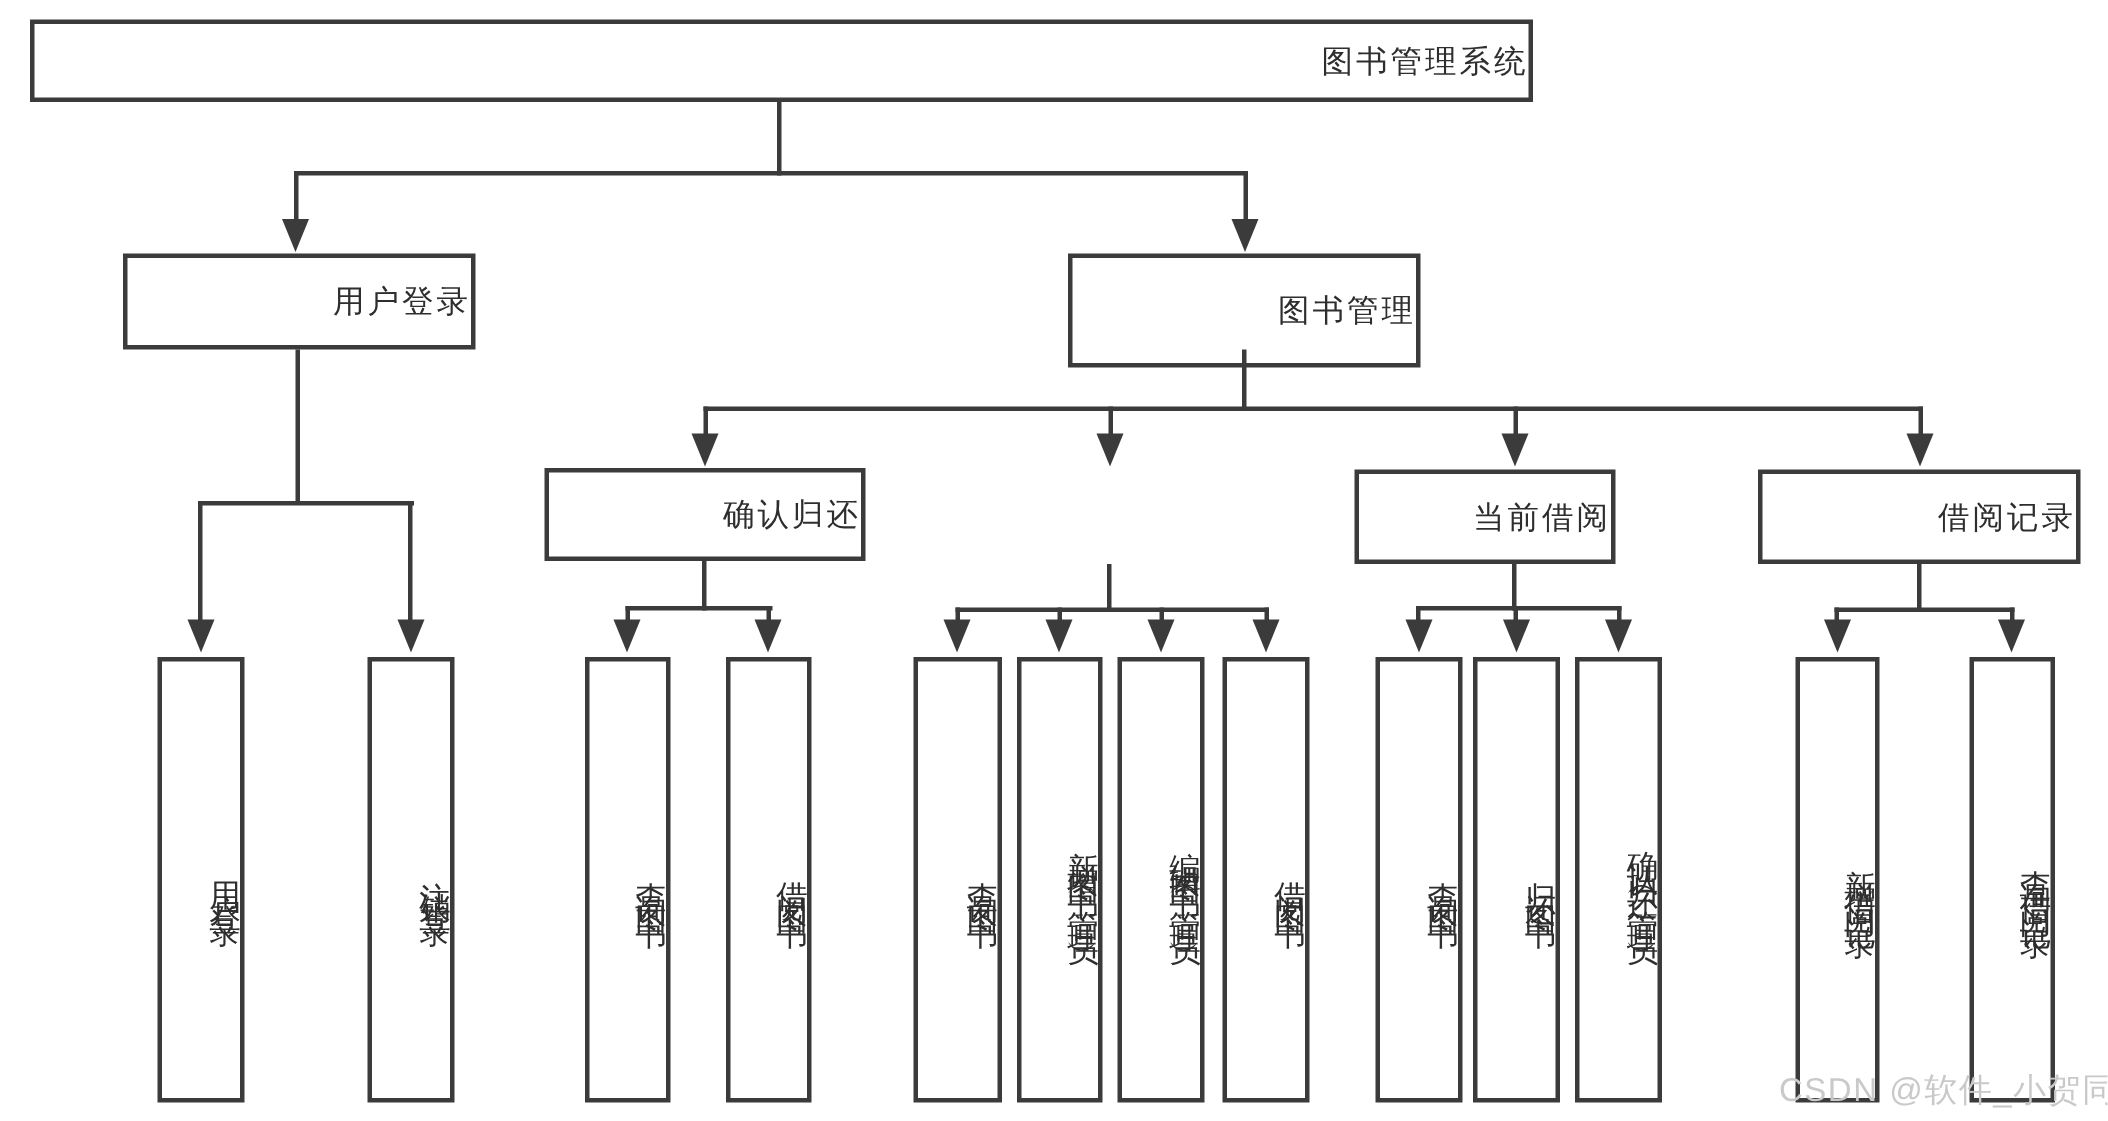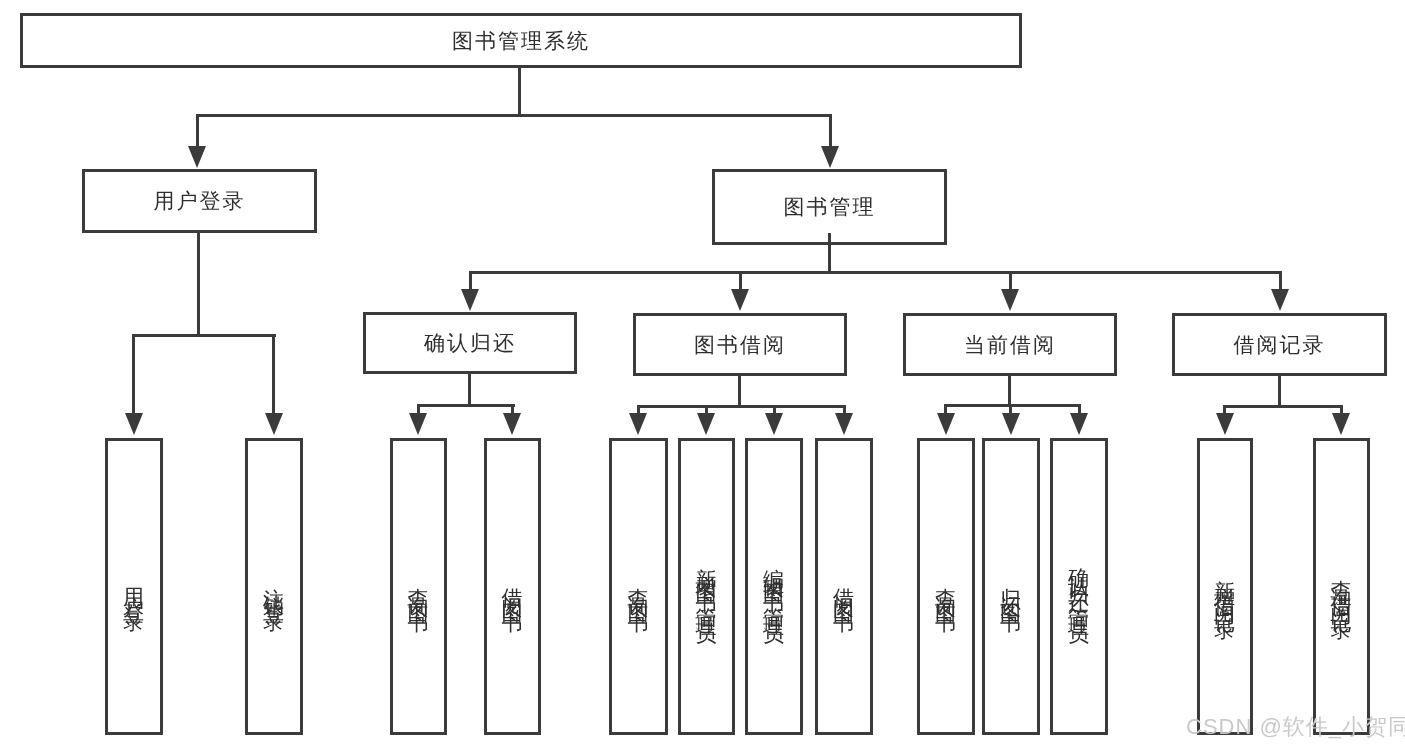--- a/index.html
+++ b/index.html
@@ -16,21 +16,21 @@
     background:var(--background);
     overflow:hidden;
   }
   .box {
     position:absolute;
     box-sizing:border-box;
     border:3px solid var(--line);
     background:#fff;
     display:flex;
     align-items:center;
-    justify-content:center;
+    justify-content:flex-end;
   }
   .box.h span {
     font-size:21px;
     letter-spacing:2px;
     color:var(--text);
     white-space:nowrap;
   }
   .vtext {
     writing-mode:vertical-rl;
     text-orientation:mixed;
@@ -94,24 +94,21 @@
   <div class="line" style="left:739px;top:271px;width:3px;height:22px"></div>
   <div class="arrow" style="left:731px;top:289px"></div>
   <div class="line" style="left:1009px;top:271px;width:3px;height:22px"></div>
   <div class="arrow" style="left:1001px;top:289px"></div>
   <div class="line" style="left:1279px;top:271px;width:3px;height:22px"></div>
   <div class="arrow" style="left:1271px;top:289px"></div>
 
   <div class="box h" style="left:363px;top:312px;width:214px;height:62px">
     <span>确认归还</span>
   </div>
-  <div class="box h" style="left:633px;top:313px;width:214px;height:63px">
-    <span>图书借阅</span>
-  </div>
-  <div class="box h" style="left:903px;top:313px;width:214px;height:63px">
+  <div class="box h" style="left:903px;top:313px;width:174px;height:63px">
     <span>当前借阅</span>
   </div>
   <div class="box h" style="left:1172px;top:313px;width:215px;height:63px">
     <span>借阅记录</span>
   </div>
 
   <div class="line" style="left:468px;top:374px;width:3px;height:33px"></div>
   <div class="line" style="left:417px;top:404px;width:98px;height:3px"></div>
   <div class="line" style="left:417px;top:404px;width:3px;height:11px"></div>
   <div class="arrow" style="left:409px;top:413px"></div>

